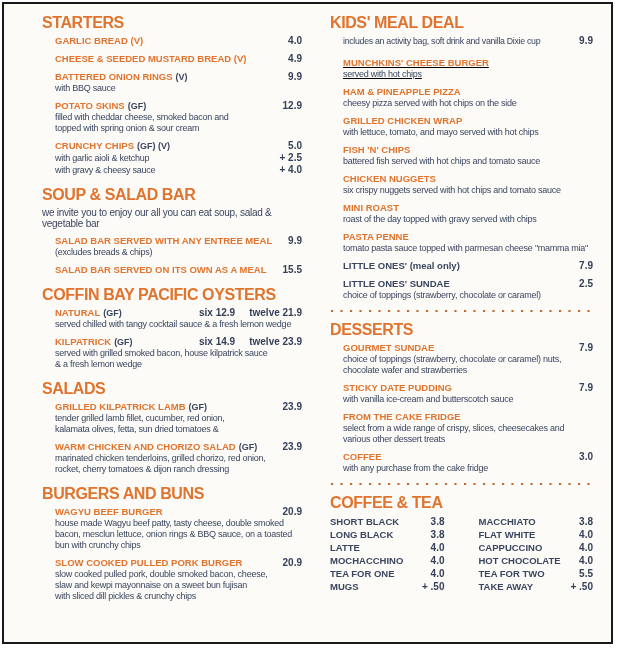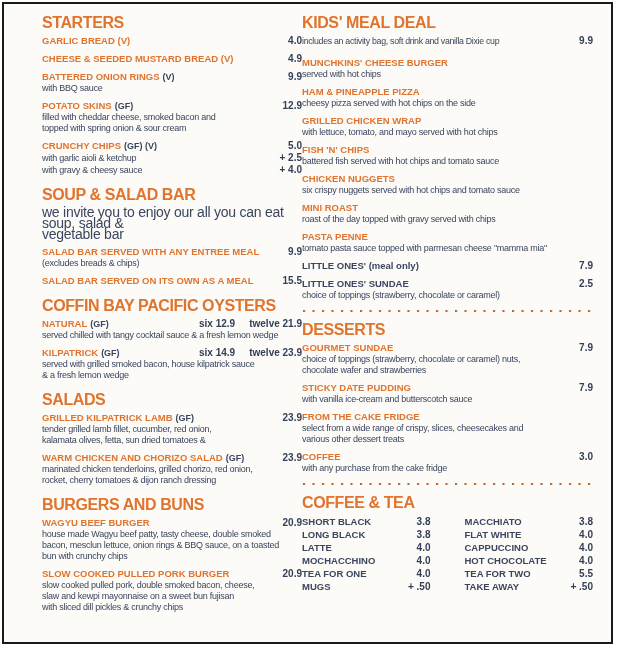--- a/index.html
+++ b/index.html
@@ -6,38 +6,38 @@
   body {
     width:619px; height:650px; background:#ffffff;
     font-family:"Liberation Sans", sans-serif;
     position:relative; overflow:hidden;
   }
   .sheet {
     position:absolute; left:2px; top:2px; width:611px; height:642px;
     border:2px solid #1a1a1a; background:#fcfbf7; box-sizing:border-box;
     padding:10px 18px 6px 38px; overflow:hidden;
   }
-  .cols { display:flex; }
+  .cols { display:flex; gap:28px; }
   .col-l { width:260px; flex:none; }
   .col-r { flex:1; min-width:0; }
 
   .h {
     color:#e0742e; font-size:16px; font-weight:bold; letter-spacing:-0.4px;
     line-height:17px; margin:10px 0 4px 0; white-space:nowrap;
   }
   .h.first { margin-top:0; }
 
-  .item { margin-bottom:6px; }
+  .item { margin-bottom:6px;margin-left:13px; }
   .row { display:flex; justify-content:space-between; align-items:baseline; }
   .iname { color:#e0742e; font-weight:bold; font-size:9.5px; letter-spacing:0; white-space:nowrap; line-height:12px; }
   .tag  { color:#3a455f; font-weight:bold; font-size:9px; margin-left:3px; }
   .price{ color:#333e58; font-weight:bold; font-size:10px; white-space:nowrap; line-height:12px; }
   .price .p2 { margin-left:14px; }
   .desc { color:#3a455f; font-size:9px; letter-spacing:-0.25px; line-height:11px; }
-  .introline { color:#3a455f; font-size:14px; letter-spacing:-0.25px; line-height:11px; }
+  .introline { color:#3a455f; font-size:10px; letter-spacing:-0.25px; line-height:11px; }
   .intro-block { margin:2px 0 6px 0; }
 
   .navyname { color:#3a455f; font-weight:bold; font-size:9.5px; white-space:nowrap; line-height:12px; }
   .note {
     color:#3a455f; font-weight:bold; font-size:8.5px; letter-spacing:-0.3px;
     white-space:nowrap; margin:8px 0 8px 0; line-height:11px;
   }
   .kids-intro-label { color:#3a455f; font-size:8.8px; letter-spacing:-0.3px; font-weight:normal; white-space:nowrap; }
   .dots {
     height:4px; margin:8px 2px 8px 0;
@@ -194,21 +194,21 @@
 
       <div class="h first">KIDS' MEAL DEAL</div>
 
       <div class="item">
         <div class="row">
           <span class="kids-intro-label">includes an activity bag, soft drink and vanilla Dixie cup</span>
           <span class="price">9.9</span>
         </div>
       </div>
 
-      <div class="item" style="margin-top:10px;">
+      <div class="item" style="margin-top:10px;text-decoration:underline;">
         <div class="iname">MUNCHKINS' CHEESE BURGER</div>
         <div class="desc">served with hot chips</div>
       </div>
 
       <div class="item">
         <div class="iname">HAM &amp; PINEAPPLE PIZZA</div>
         <div class="desc">cheesy pizza served with hot chips on the side</div>
       </div>
 
       <div class="item">

